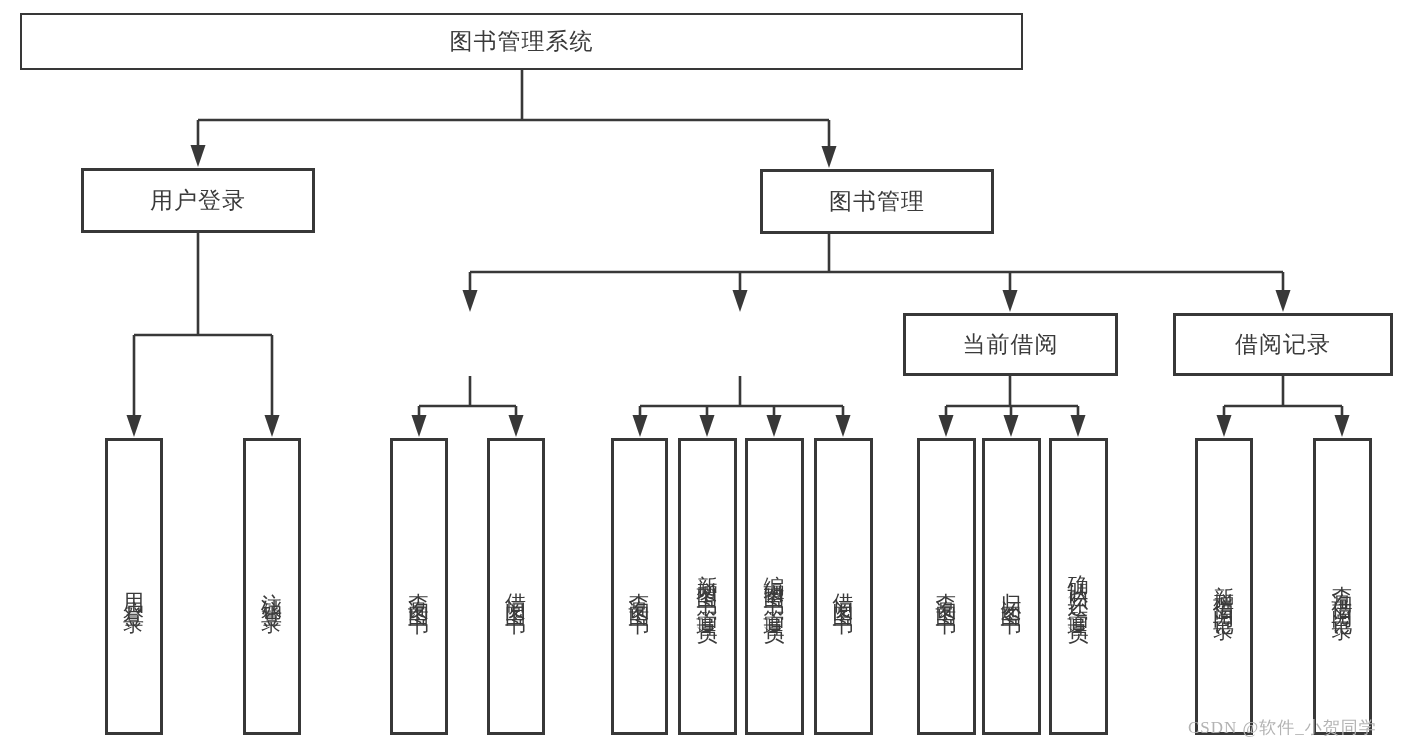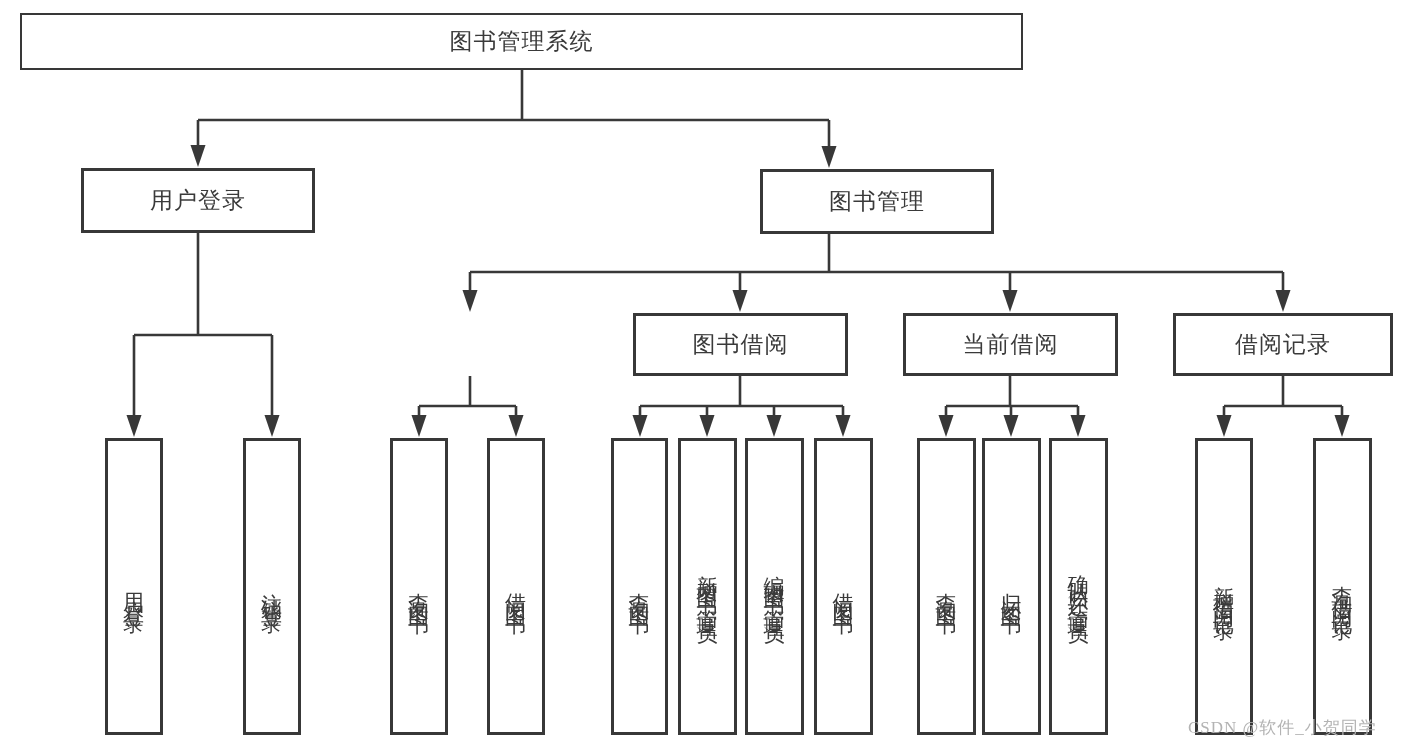--- a/index.html
+++ b/index.html
@@ -83,21 +83,20 @@
       <polygon points="1216.5,415 1231.5,415 1224,437"></polygon>
       <polygon points="1334.5,415 1349.5,415 1342,437"></polygon>
     </g>
   </svg>
 
   <div class="node h-node root-node" style="left:20px;top:13px;width:1003px;height:57px;">图书管理系统</div>
 
   <div class="node h-node" style="left:81px;top:168px;width:234px;height:65px;">用户登录</div>
   <div class="node h-node" style="left:712px;top:169px;width:234px;height:65px;margin-left:48px;">图书管理</div>
 
-  <div class="node h-node" style="left:633px;top:313px;width:215px;height:63px;">图书借阅</div>
   <div class="node h-node" style="left:903px;top:313px;width:215px;height:63px;">当前借阅</div>
   <div class="node h-node" style="left:1173px;top:313px;width:220px;height:63px;">借阅记录</div>
 
   <div class="node v-node" style="left:105px;top:438px;width:58px;height:297px;">用户登录</div>
   <div class="node v-node" style="left:243px;top:438px;width:58px;height:297px;">注销登录</div>
 
   <div class="node v-node" style="left:390px;top:438px;width:58px;height:297px;">查询图书</div>
   <div class="node v-node" style="left:487px;top:438px;width:58px;height:297px;">借阅图书</div>
 
   <div class="node v-node" style="left:611px;top:438px;width:57px;height:297px;">查询图书</div>

